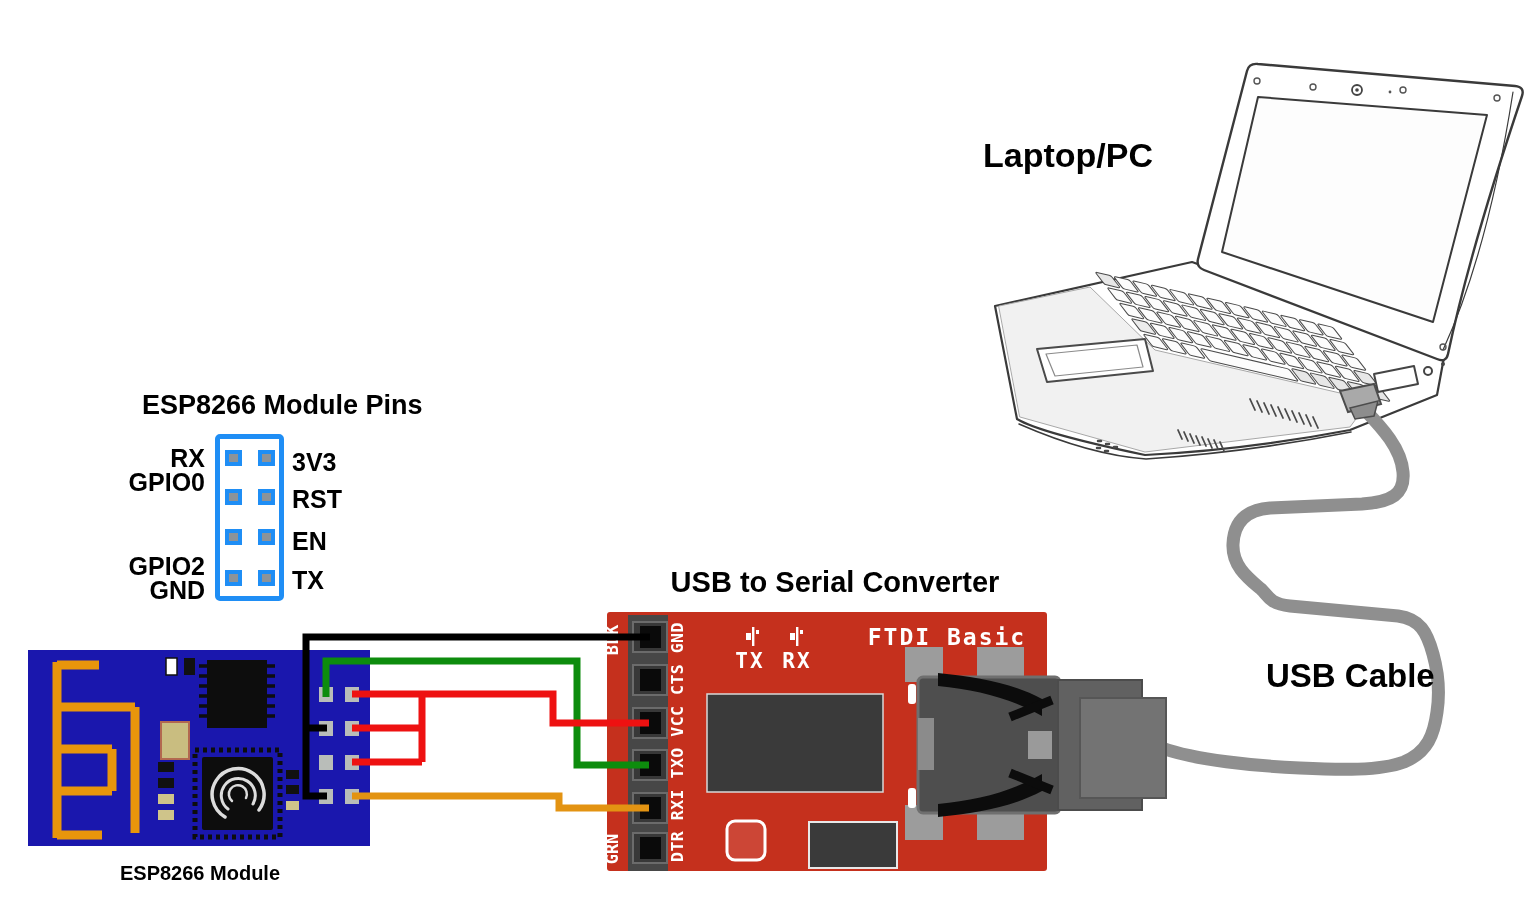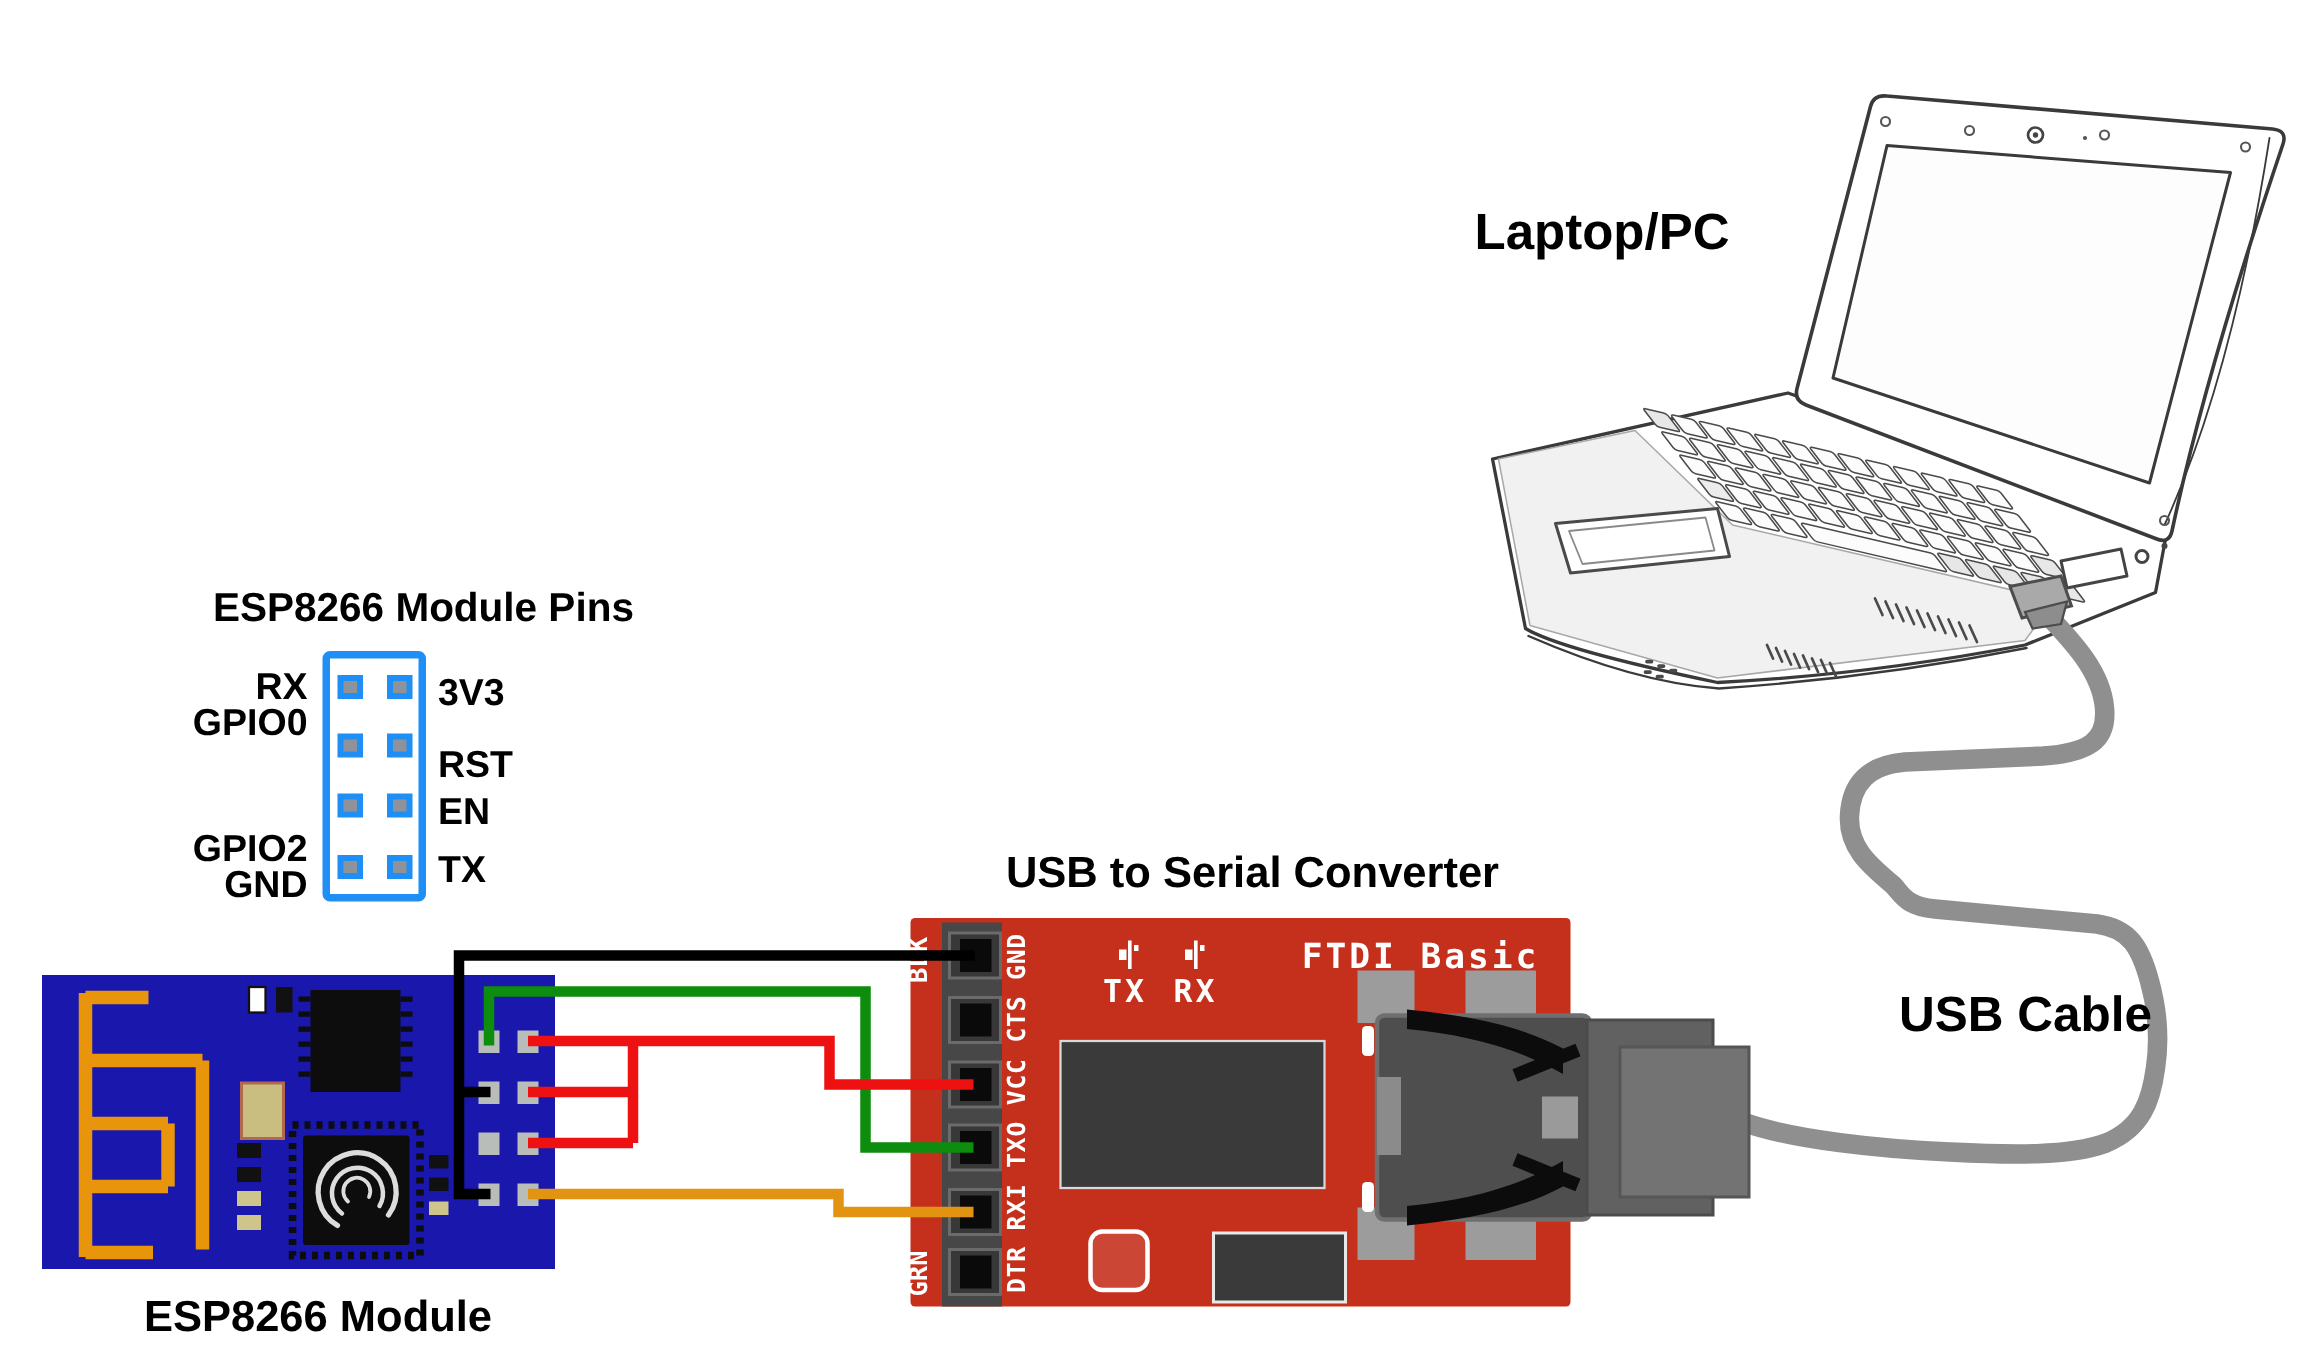--- a/index.html
+++ b/index.html
@@ -1,21 +1,21 @@
 <!DOCTYPE html>
 <html><head>
 <meta charset="utf-8">
 <style>
   html,body{margin:0;padding:0;background:#fff;}
   .stage{position:relative;width:1536px;height:910px;background:#fff;overflow:hidden;
          font-family:"Liberation Sans",sans-serif;}
   .stage svg{position:absolute;left:0;top:0;}
   .lbl{position:absolute;font-weight:bold;color:#000;white-space:nowrap;}
   .t-pins{left:142px;top:390px;font-size:27px;}
-  .t-esp{left:52px;top:862px;width:320px;text-align:center;font-size:29px;}
+  .t-esp{left:40px;top:862px;width:320px;text-align:center;font-size:20px;}
   .t-conv{left:628px;top:566px;width:414px;text-align:center;font-size:29px;}
   .t-laptop{left:983px;top:136px;font-size:34px;}
   .t-cable{left:1266px;top:657px;font-size:33px;}
   .pinlbl{position:absolute;font-weight:bold;font-size:25px;color:#000;}
   .pl-left{left:45px;width:160px;text-align:right;}
   .pl-right{left:292px;text-align:right;}
   .pinbox{position:absolute;left:215px;top:434px;width:69px;height:167px;
           border:5px solid #1f8ef5;border-radius:5px;background:#fff;box-sizing:border-box;}
   .pbox-pin{position:absolute;width:17px;height:16px;background:#1f8ef5;}
   .pbox-pin i{position:absolute;left:4px;top:4px;width:9px;height:8px;background:#8d9399;}
@@ -284,16 +284,16 @@
   <span class="pbox-pin" style="left:38px;top:131px">
         <i></i>
       </span>
 </div>
 
 <div class="pinlbl pl-left" style="top:444px">RX</div>
 <div class="pinlbl pl-left" style="top:468px">GPIO0</div>
 <div class="pinlbl pl-left" style="top:552px">GPIO2</div>
 <div class="pinlbl pl-left" style="top:576px">GND</div>
 <div class="pinlbl pl-right" style="top:448px">3V3</div>
-<div class="pinlbl pl-right" style="top:496px">RST</div>
+<div class="pinlbl pl-right" style="top:485px">RST</div>
 <div class="pinlbl pl-right" style="top:527px">EN</div>
 <div class="pinlbl pl-right" style="top:566px">TX</div>
 </div>
 
 </body></html>

